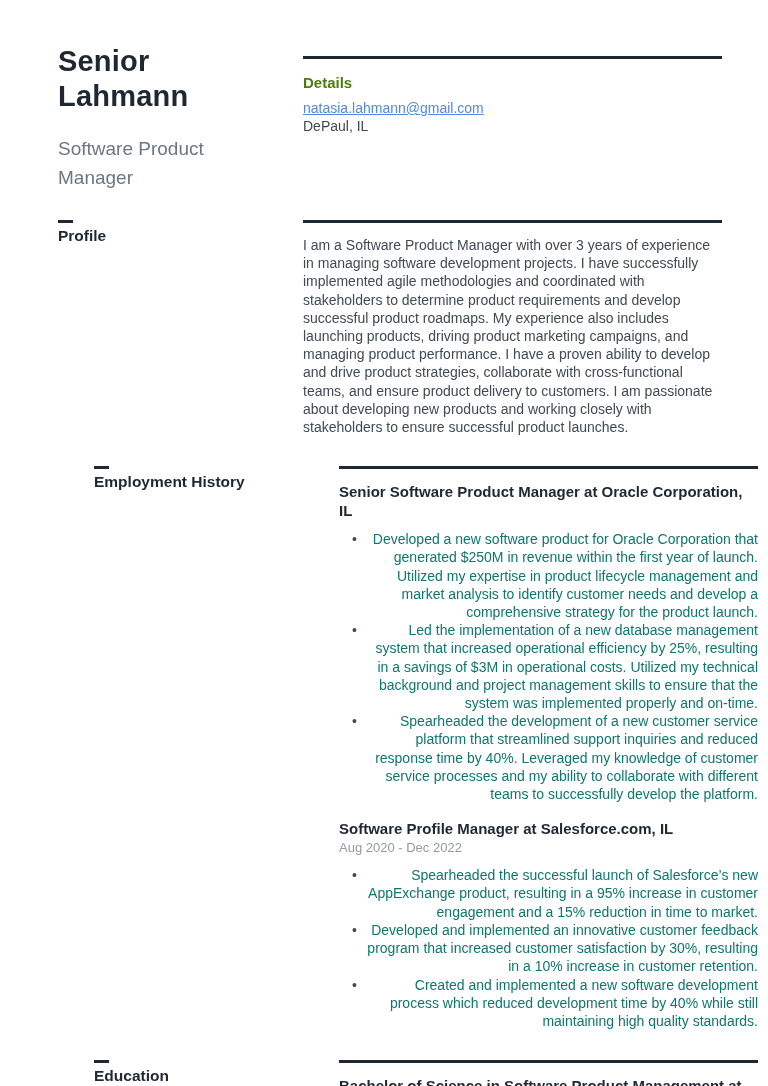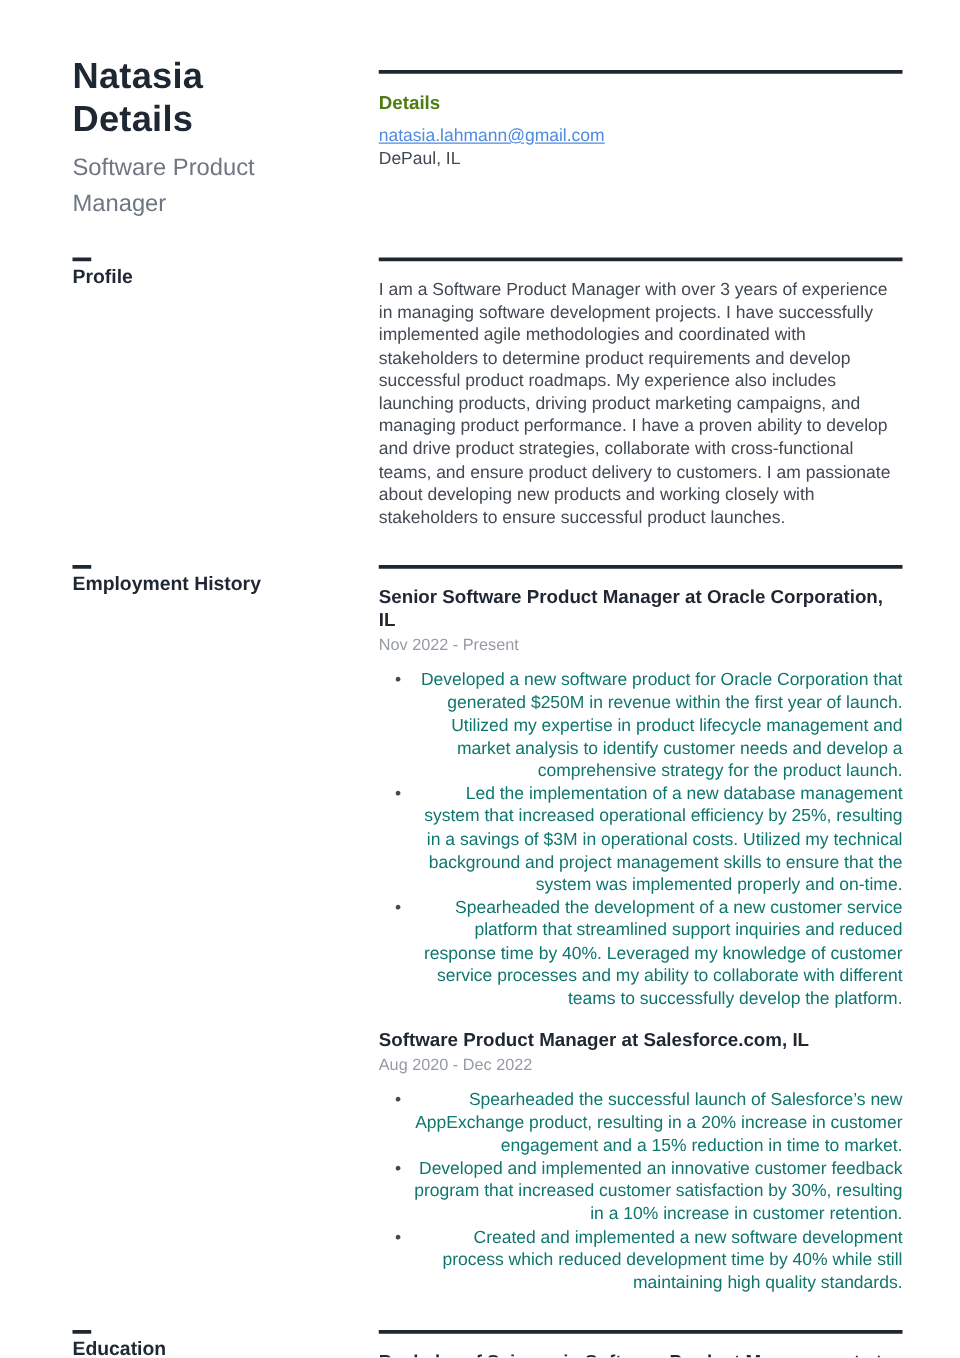--- a/index.html
+++ b/index.html
@@ -34,21 +34,21 @@
   .name-block { margin-top: 44px; }
   .candidate-name {
     font-size: 29px;
     line-height: 35px;
     font-weight: 700;
     color: #1f2733;
     max-width: 200px;
     letter-spacing: 0.2px;
   }
   .candidate-title {
-    margin-top: 6px;
+    margin-top: 20px;
     font-size: 19px;
     line-height: 29px;
     font-weight: 400;
     color: #6e7681;
     max-width: 200px;
   }
   .details-block { margin-top: 56px; }
 
   .hrule {
     height: 3px;
@@ -69,21 +69,21 @@
   }
   .contact-line.first { margin-top: 8px; }
   .email-link {
     color: #4e8ae0;
     text-decoration: underline;
     cursor: pointer;
   }
 
   
   .section-row { margin-top: 28px; }
-  .section-row.tight { margin-top: 30px; }
+  .section-row.tight { margin-top: 30px; padding-left: 36px; }
   .dash {
     width: 15px;
     height: 3px;
     background: #1f2733;
   }
   .section-heading {
     margin-top: 3px;
     font-size: 15.5px;
     line-height: 20px;
     font-weight: 700;
@@ -139,21 +139,21 @@
   }
 </style>
 </head>
 <body>
 
 <div class="page">
 
   <div class="row header-row">
     <div class="col-left">
       <div class="name-block">
-        <div class="candidate-name">Natasia Details</div>
+        <div class="candidate-name">Senior Lahmann</div>
         <div class="candidate-title">Software Product Manager</div>
       </div>
     </div>
     <div class="col-right">
       <div class="details-block">
         <div class="hrule"></div>
         <div class="details-heading">Details</div>
         <div class="contact-line first">
           <a class="email-link">natasia.lahmann@gmail.com</a>
         </div>
@@ -179,33 +179,32 @@
     <div class="col-left">
       <div class="dash"></div>
       <div class="section-heading">Employment History</div>
     </div>
     <div class="col-right">
       <div class="hrule"></div>
       <div class="section-body">
 
         <div class="job-entry">
           <div class="job-title">Senior Software Product Manager at Oracle Corporation, IL</div>
-          <div class="job-dates">Nov 2022 - Present</div>
           <ul class="bullet-list">
             <li>Developed a new software product for Oracle Corporation that generated $250M in revenue within the first year of launch. Utilized my expertise in product lifecycle management and market analysis to identify customer needs and develop a comprehensive strategy for the product launch.</li>
             <li>Led the implementation of a new database management system that increased operational efficiency by 25%, resulting in a savings of $3M in operational costs. Utilized my technical background and project management skills to ensure that the system was implemented properly and on-time.</li>
             <li>Spearheaded the development of a new customer service platform that streamlined support inquiries and reduced response time by 40%. Leveraged my knowledge of customer service processes and my ability to collaborate with different teams to successfully develop the platform.</li>
           </ul>
         </div>
 
         <div class="job-entry">
-          <div class="job-title">Software Product Manager at Salesforce.com, IL</div>
+          <div class="job-title">Software Profile Manager at Salesforce.com, IL</div>
           <div class="job-dates">Aug 2020 - Dec 2022</div>
           <ul class="bullet-list">
-            <li>Spearheaded the successful launch of Salesforce’s new AppExchange product, resulting in a 20% increase in customer engagement and a 15% reduction in time to market.</li>
+            <li>Spearheaded the successful launch of Salesforce’s new AppExchange product, resulting in a 95% increase in customer engagement and a 15% reduction in time to market.</li>
             <li>Developed and implemented an innovative customer feedback program that increased customer satisfaction by 30%, resulting in a 10% increase in customer retention.</li>
             <li>Created and implemented a new software development process which reduced development time by 40% while still maintaining high quality standards.</li>
           </ul>
         </div>
 
       </div>
     </div>
   </div>
 
   <div class="row section-row tight">

